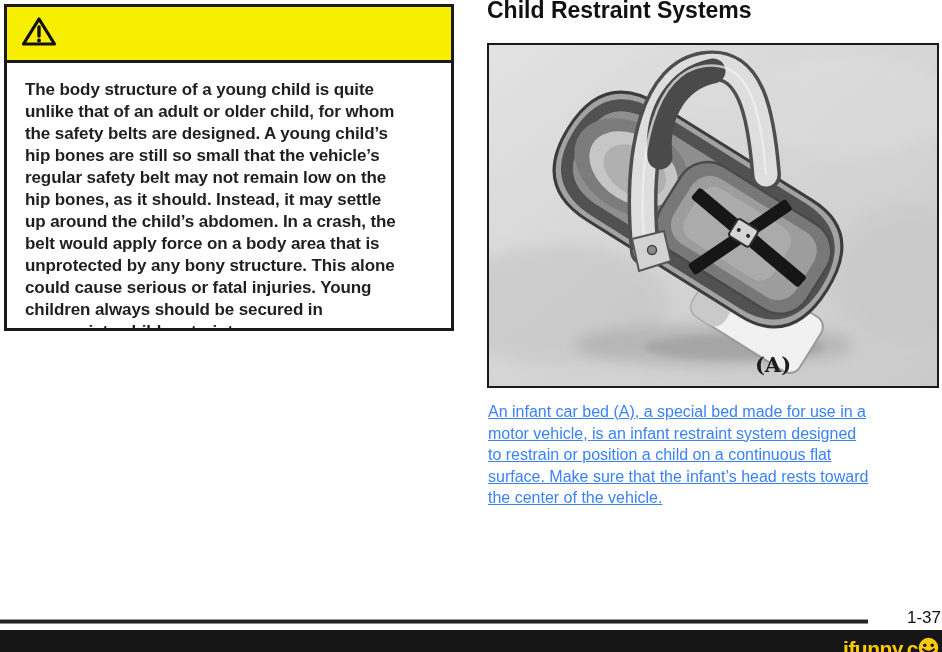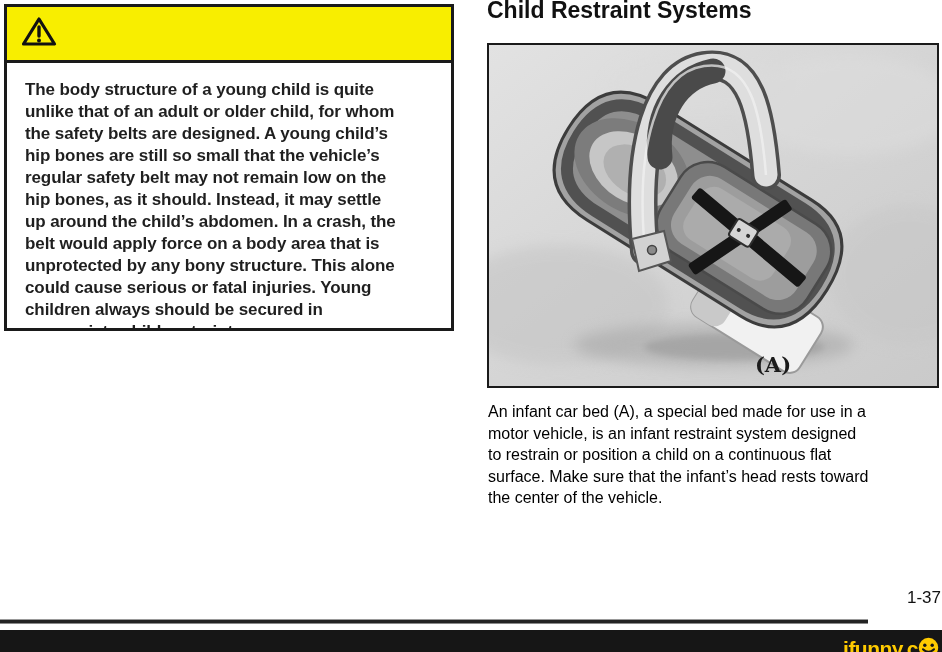--- a/index.html
+++ b/index.html
@@ -35,30 +35,30 @@
     position: absolute; left: 487px; top: -3px;
     font-size: 23px; font-weight: bold; color: #111;
   }
   .figure-box {
     position: absolute; left: 487px; top: 43px;
     width: 452px; height: 345px;
     border: 2px solid #1a1a1a; overflow: hidden;
   }
   .figure-caption {
     position: absolute; left: 488px; top: 401px; width: 452px;
-    font-size: 16px; line-height: 21.6px; color: #000000;
-    white-space: pre; overflow: hidden;
+    font-size: 16px; line-height: 21.6px; color: #3b82f6;
+    white-space: pre; overflow: hidden; text-decoration: underline;
   }
   
   .footer-rule {
     position: absolute; left: 0; top: 619px; width: 868px; height: 5px;
     background: linear-gradient(to bottom, #999 0 1px, #232323 1px 4px, #8a8a8a 4px 5px);
   }
   .page-number {
-    position: absolute; right: 1px; top: 588px;
+    position: absolute; right: 1px; top: 608px;
     font-size: 17px; color: #111;
   }
   .bottom-bar {
     position: absolute; left: 0; top: 630px; width: 942px; height: 40px;
     background: #161616;
     display: flex; align-items: center; justify-content: flex-end;
     padding-right: 3px;
   }
   .watermark {
     display: flex; align-items: center; height: 26px; margin-top: -3px;

